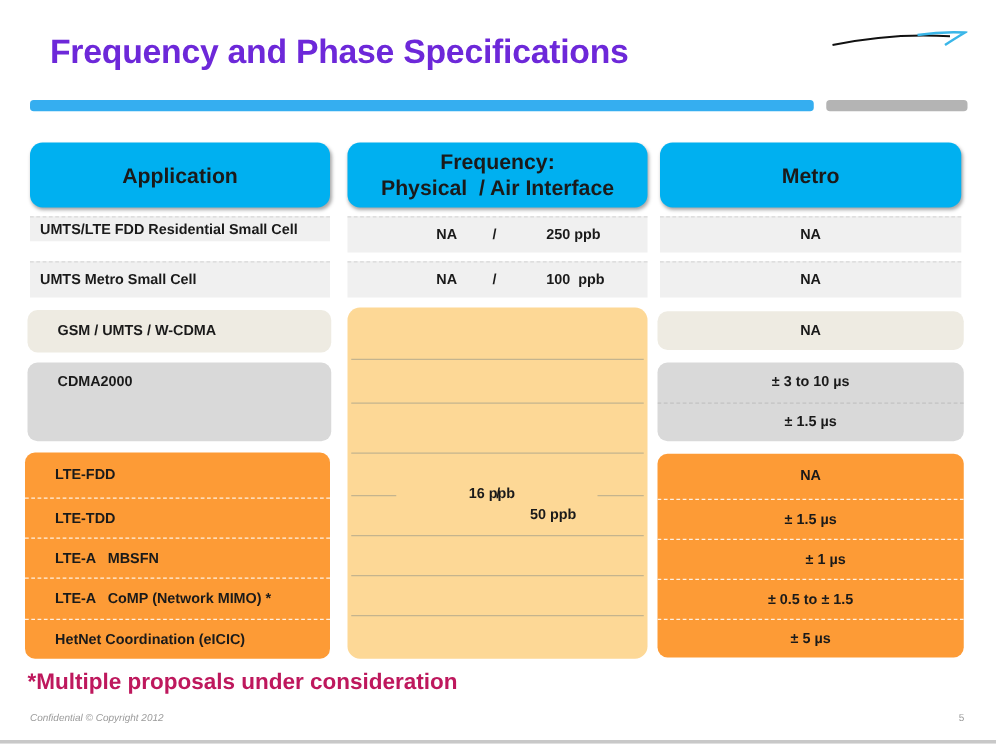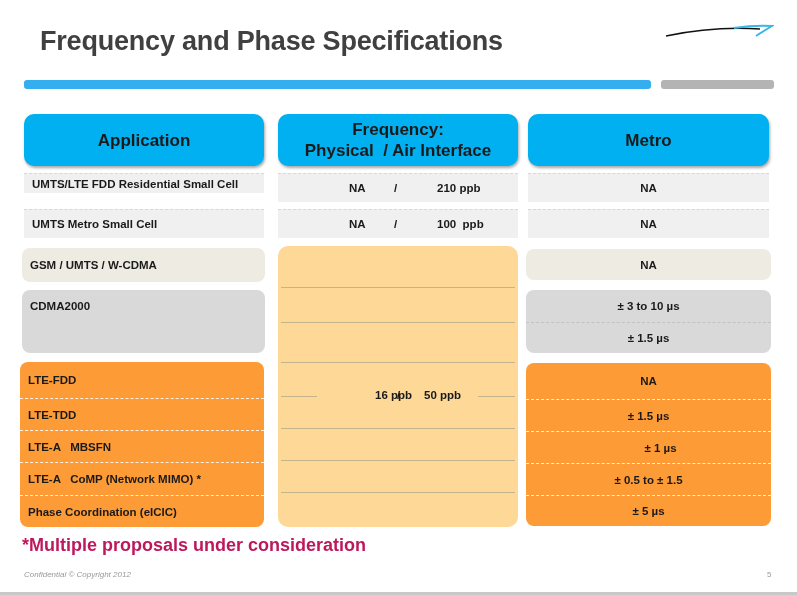--- a/index.html
+++ b/index.html
@@ -1,19 +1,19 @@
 <!DOCTYPE html>
 <html><head>
 <meta charset="utf-8">
 <style>
   * { box-sizing: border-box; margin: 0; padding: 0; }
   html, body { width: 797px; height: 595px; background: #ffffff; overflow: hidden; }
   body { position: relative; font-family: "Liberation Sans", "DejaVu Sans", sans-serif; color: #1a1a1a; }
 
-  .title { position: absolute; left: 40px; top: 26px; font-size: 27px; font-weight: bold; color: #404040; letter-spacing: -0.2px; }
+  .title { position: absolute; left: 40px; top: 26px; font-size: 27px; font-weight: bold; color: #6d28d9; letter-spacing: -0.2px; }
   .logo { position: absolute; left: 660px; top: 24px; width: 120px; height: 36px; }
   .logo-text { position: absolute; left: 2px; top: 10px; font-size: 18px; font-weight: bold; color: #1c2a3a; letter-spacing: -0.5px; }
   .logo-swoosh { position: absolute; left: 4px; top: 0; }
 
   .bar-blue { position: absolute; left: 24px; top: 80px; width: 627px; height: 9px; background: #35aef0; border-radius: 3px; }
   .bar-gray { position: absolute; left: 661px; top: 80px; width: 113px; height: 9px; background: #b4b4b4; border-radius: 3px; }
 
   .hdr { position: absolute; top: 114px; height: 52px; background: #00b0f0; border-radius: 10px;
          box-shadow: 1px 2px 3px rgba(0,0,0,0.35); display: flex; flex-direction: column; align-items: center; justify-content: center;
          font-weight: bold; font-size: 17px; color: #1a1a1a; line-height: 21px; text-align: center; }
@@ -21,21 +21,21 @@
   .hdr-freq { left: 278px; width: 240px; }
   .hdr-phase { left: 528px; width: 241px; }
 
   .cell { position: absolute; font-size: 11.5px; font-weight: bold; display: flex; align-items: center; }
   .row-light { background: #f0f0f0; border-top: 1px dashed #d8d8d8; }
   .app-cell { padding-left: 8px; }
   .center { justify-content: center; }
 
   .grp { position: absolute; border-radius: 8px; overflow: hidden; }
   .grp .r { position: absolute; left: 0; right: 0; display: flex; align-items: center; font-size: 11.5px; font-weight: bold; }
-  .grp .r.app { padding-left: 8px; }
+  .grp .r.app { padding-left: 24px; }
   .grp .r.ph { justify-content: center; }
   .sep-dash { border-top: 1px dashed rgba(255,255,255,0.85); }
   .sep-dash-gray { border-top: 1px dashed #c2c2c2; }
 
   .beige { background: #eeebe2; }
   .gray { background: #d9d9d9; }
   .orange { background: #fd9b36; }
 
   .freq-block { position: absolute; left: 278px; top: 246px; width: 240px; height: 281px; background: #fdd896; border-radius: 10px; }
   .freq-line { position: absolute; left: 3px; right: 3px; height: 1px; background: #c4b48e; }
@@ -68,21 +68,21 @@
   <span style="white-space:pre">Physical  / Air Interface</span>
 </div>
 <div class="hdr hdr-phase">
   <span>Metro</span>
 </div>
 
 <div class="cell row-light app-cell" style="left:24px;top:173px;width:240px;height:20px;">UMTS/LTE FDD Residential Small Cell</div>
 <div class="cell row-light" style="left:278px;top:173px;width:240px;height:29px;">
   <span style="position:absolute;left:71px;">NA</span>
   <span style="position:absolute;left:116px;">/</span>
-  <span style="position:absolute;left:159px;">210 ppb</span>
+  <span style="position:absolute;left:159px;">250 ppb</span>
 </div>
 <div class="cell row-light center" style="left:528px;top:173px;width:241px;height:29px;">NA</div>
 
 <div class="cell row-light app-cell" style="left:24px;top:209px;width:240px;height:29px;">UMTS Metro Small Cell</div>
 <div class="cell row-light" style="left:278px;top:209px;width:240px;height:29px;">
   <span style="position:absolute;left:71px;">NA</span>
   <span style="position:absolute;left:116px;">/</span>
   <span style="position:absolute;left:159px;white-space:pre;">100  ppb</span>
 </div>
 <div class="cell row-light center" style="left:528px;top:209px;width:241px;height:29px;">NA</div>
@@ -91,35 +91,35 @@
   <div class="r app" style="top:0;height:34px;">GSM / UMTS / W-CDMA</div>
 </div>
 <div class="grp gray" style="left:22px;top:290px;width:243px;height:63px;">
   <div class="r app" style="top:0;height:32px;">CDMA2000</div>
 </div>
 <div class="grp orange" style="left:20px;top:362px;width:244px;height:165px;">
   <div class="r app" style="top:0;height:36px;">LTE-FDD</div>
   <div class="r app sep-dash" style="top:36px;height:32px;">LTE-TDD</div>
   <div class="r app sep-dash" style="top:68px;height:32px;white-space:pre;">LTE-A   MBSFN</div>
   <div class="r app sep-dash" style="top:100px;height:33px;white-space:pre;">LTE-A   CoMP (Network MIMO) *</div>
-  <div class="r app sep-dash" style="top:133px;height:32px;">Phase Coordination (eICIC)</div>
+  <div class="r app sep-dash" style="top:133px;height:32px;">HetNet Coordination (eICIC)</div>
 </div>
 
 <div class="freq-block">
   <div class="freq-line" style="top:41px;"></div>
   <div class="freq-line" style="top:76px;"></div>
   <div class="freq-line" style="top:116px;"></div>
   <div class="freq-line" style="top:150px;right:auto;width:36px;"></div>
   <div class="freq-line" style="top:150px;left:200px;"></div>
   <div class="freq-line" style="top:182px;"></div>
   <div class="freq-line" style="top:214px;"></div>
   <div class="freq-line" style="top:246px;"></div>
   <span style="position:absolute;left:63px;top:143px;font-size:11.5px;font-weight:bold;margin-left:34px;">16 ppb</span>
   <span style="position:absolute;left:119px;top:143px;font-size:11.5px;font-weight:bold;">/</span>
-  <span style="position:absolute;left:146px;top:143px;font-size:11.5px;font-weight:bold;">50 ppb</span>
+  <span style="position:absolute;left:146px;top:160px;font-size:11.5px;font-weight:bold;">50 ppb</span>
 </div>
 
 <div class="grp beige" style="left:526px;top:249px;width:245px;height:31px;">
   <div class="r ph" style="top:0;height:31px;">NA</div>
 </div>
 <div class="grp gray" style="left:526px;top:290px;width:245px;height:63px;">
   <div class="r ph" style="top:0;height:32px;">± 3 to 10 µs</div>
   <div class="r ph sep-dash-gray" style="top:32px;height:31px;">± 1.5 µs</div>
 </div>
 <div class="grp orange" style="left:526px;top:363px;width:245px;height:163px;">

